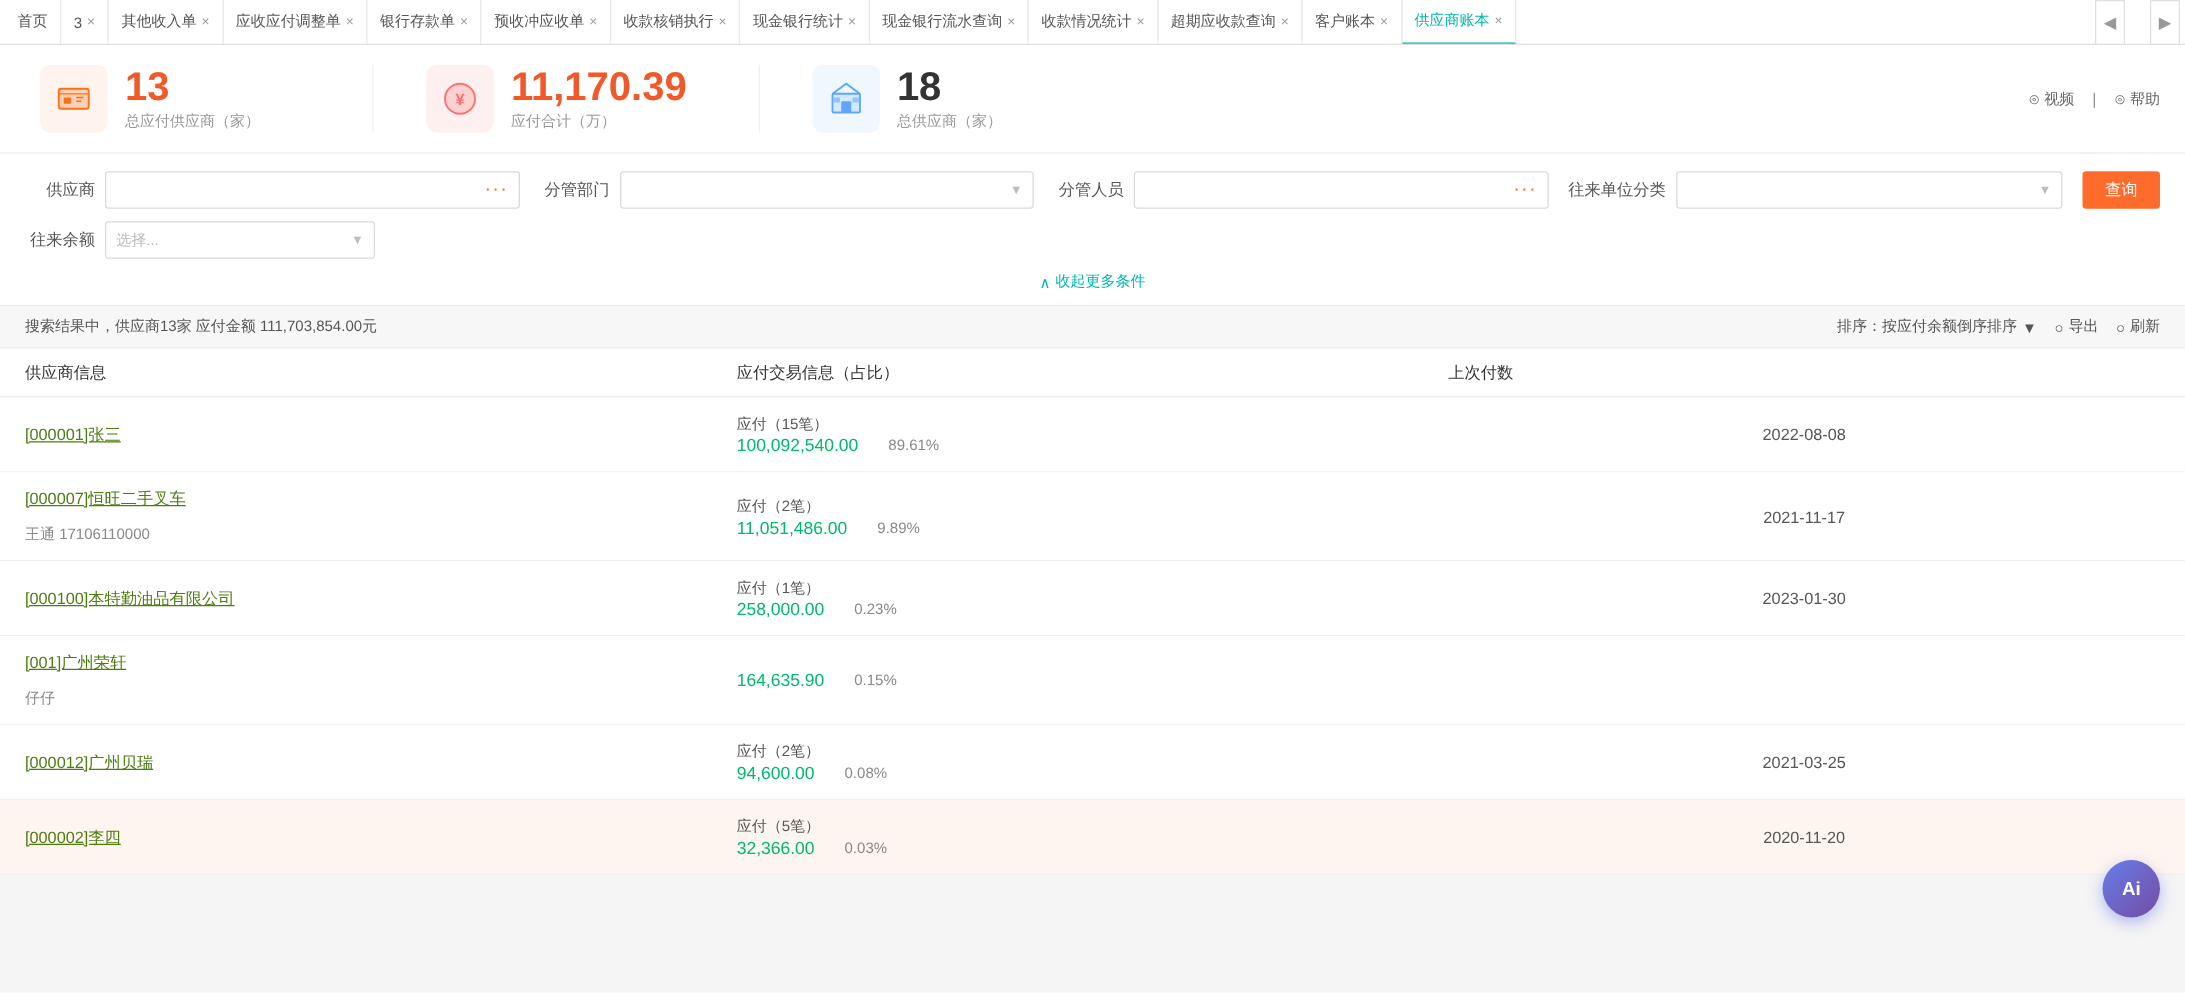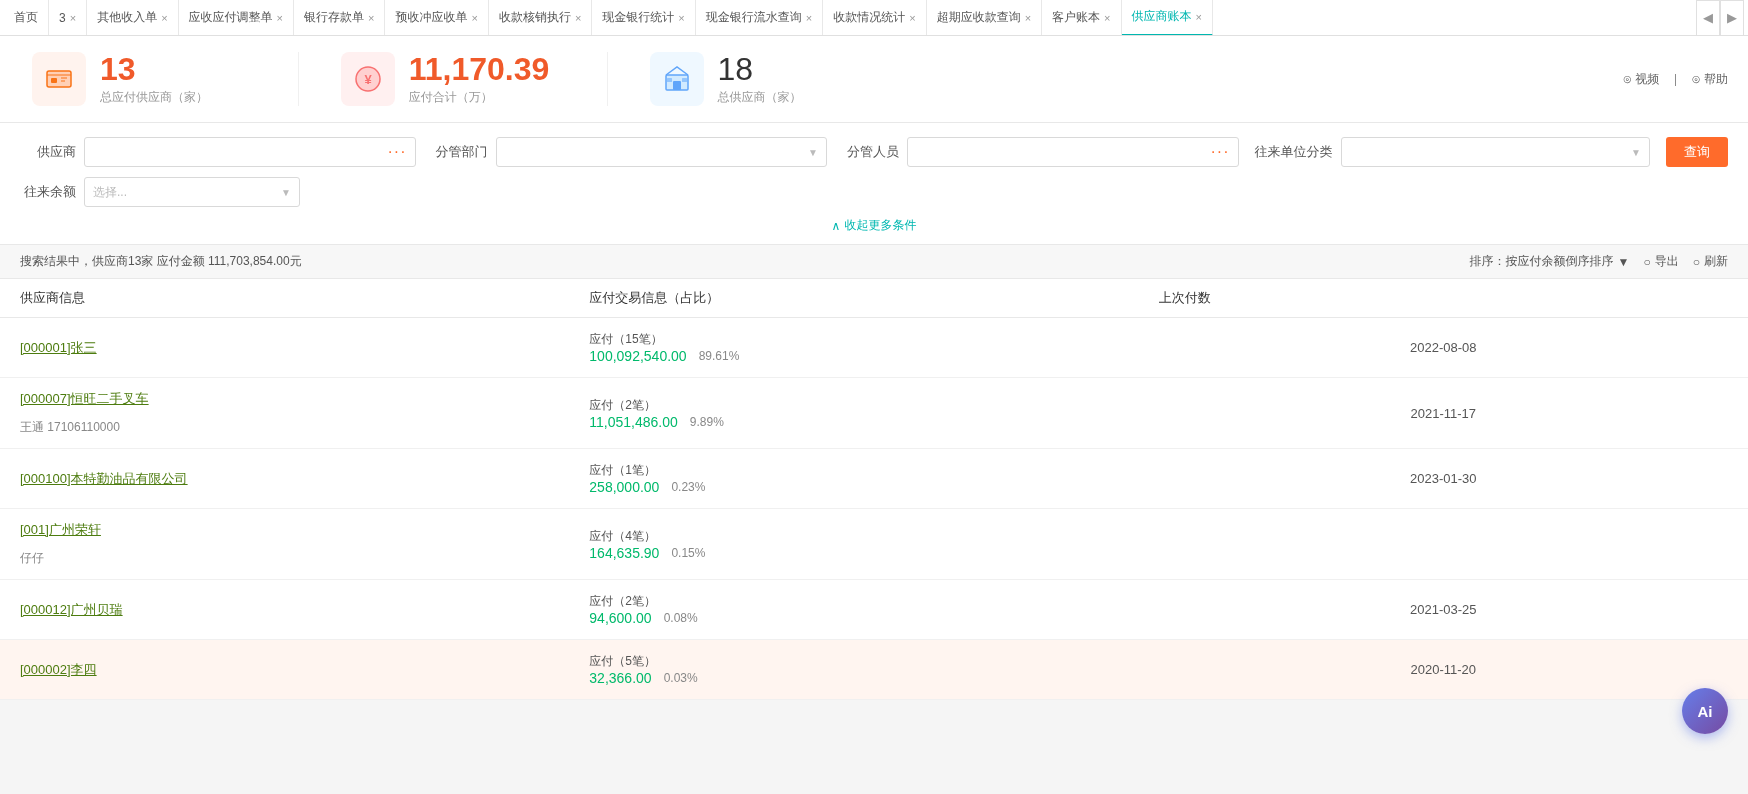--- a/index.html
+++ b/index.html
@@ -7,20 +7,21 @@
 
     
     .top-nav {
       background: #fff;
       border-bottom: 1px solid #e0e0e0;
       display: flex;
       align-items: center;
       height: 36px;
       padding: 0 4px;
       overflow: hidden;
+      gap: 20px;
     }
     .nav-tab {
       display: flex;
       align-items: center;
       height: 36px;
       padding: 0 10px;
       font-size: 12px;
       color: #555;
       white-space: nowrap;
       cursor: pointer;
@@ -178,21 +179,21 @@
       color: #4d7c0f;
       text-decoration: underline;
       cursor: pointer;
       font-size: 13px;
     }
     .supplier-sub { font-size: 12px; color: #888; margin-top: 11px; }
     .payable-info { }
     .payable-label { font-size: 12px; color: #555; }
     .payable-amount { color: #00b96b; font-size: 14px; font-weight: 500; }
     .payable-pct { font-size: 12px; color: #888; margin-left: 12px; }
-    .payable-row { display: flex; align-items: center; gap: 0; flex-wrap: nowrap; }
+    .payable-row { display: flex; align-items: center; gap: 12px; flex-wrap: nowrap; }
     .last-pay { font-size: 13px; color: #555; text-align: center; }
 
     
     .ai-fab {
       position: fixed;
       right: 20px;
       bottom: 60px;
       background: linear-gradient(135deg, #667eea, #764ba2);
       color: #fff;
       border-radius: 50%;
@@ -264,21 +265,21 @@
     <div class="stat-icon blue">
       <svg width="32" height="32" viewBox="0 0 32 32" fill="none">
         <rect x="5" y="12" width="22" height="15" rx="1" fill="#d1eaff" stroke="#60a5fa" stroke-width="1.5"></rect>
         <path d="M5 12 L16 4 L27 12" stroke="#60a5fa" stroke-width="1.5" fill="none"></path>
         <rect x="12" y="18" width="8" height="9" rx="1" fill="#60a5fa"></rect>
         <rect x="6" y="15" width="5" height="4" rx="0.5" fill="#93c5fd"></rect>
         <rect x="21" y="15" width="5" height="4" rx="0.5" fill="#93c5fd"></rect>
       </svg>
     </div>
     <div>
-      <div style="font-size:32px;font-weight:normal;color:#333;line-height:1;">18</div>
+      <div style="font-size:32px;font-weight:bold;color:#333;line-height:1;">18</div>
       <div class="stat-label">总供应商（家）</div>
     </div>
   </div>
 
   <div style="flex:3;"></div>
 
   <div class="top-right-links">
     <span>⊙ 视频</span>
     <span>｜</span>
     <span>⊙ 帮助</span>
@@ -388,21 +389,20 @@
           <div class="payable-row">
             <span class="payable-amount">258,000.00</span>
             <span class="payable-pct">0.23%</span>
           </div>
         </div>
         <div class="last-pay">2023-01-30</div>
       </div>
       <div class="data-row">
         <div><span class="supplier-link">[001]广州荣轩</span><div class="supplier-sub">仔仔</div></div>
         <div class="payable-info">
-          <div class="payable-label">应付（4笔）</div>
           <div class="payable-row">
             <span class="payable-amount">164,635.90</span>
             <span class="payable-pct">0.15%</span>
           </div>
         </div>
         <div class="last-pay"></div>
       </div>
       <div class="data-row">
         <div><span class="supplier-link">[000012]广州贝瑞</span></div>
         <div class="payable-info">

